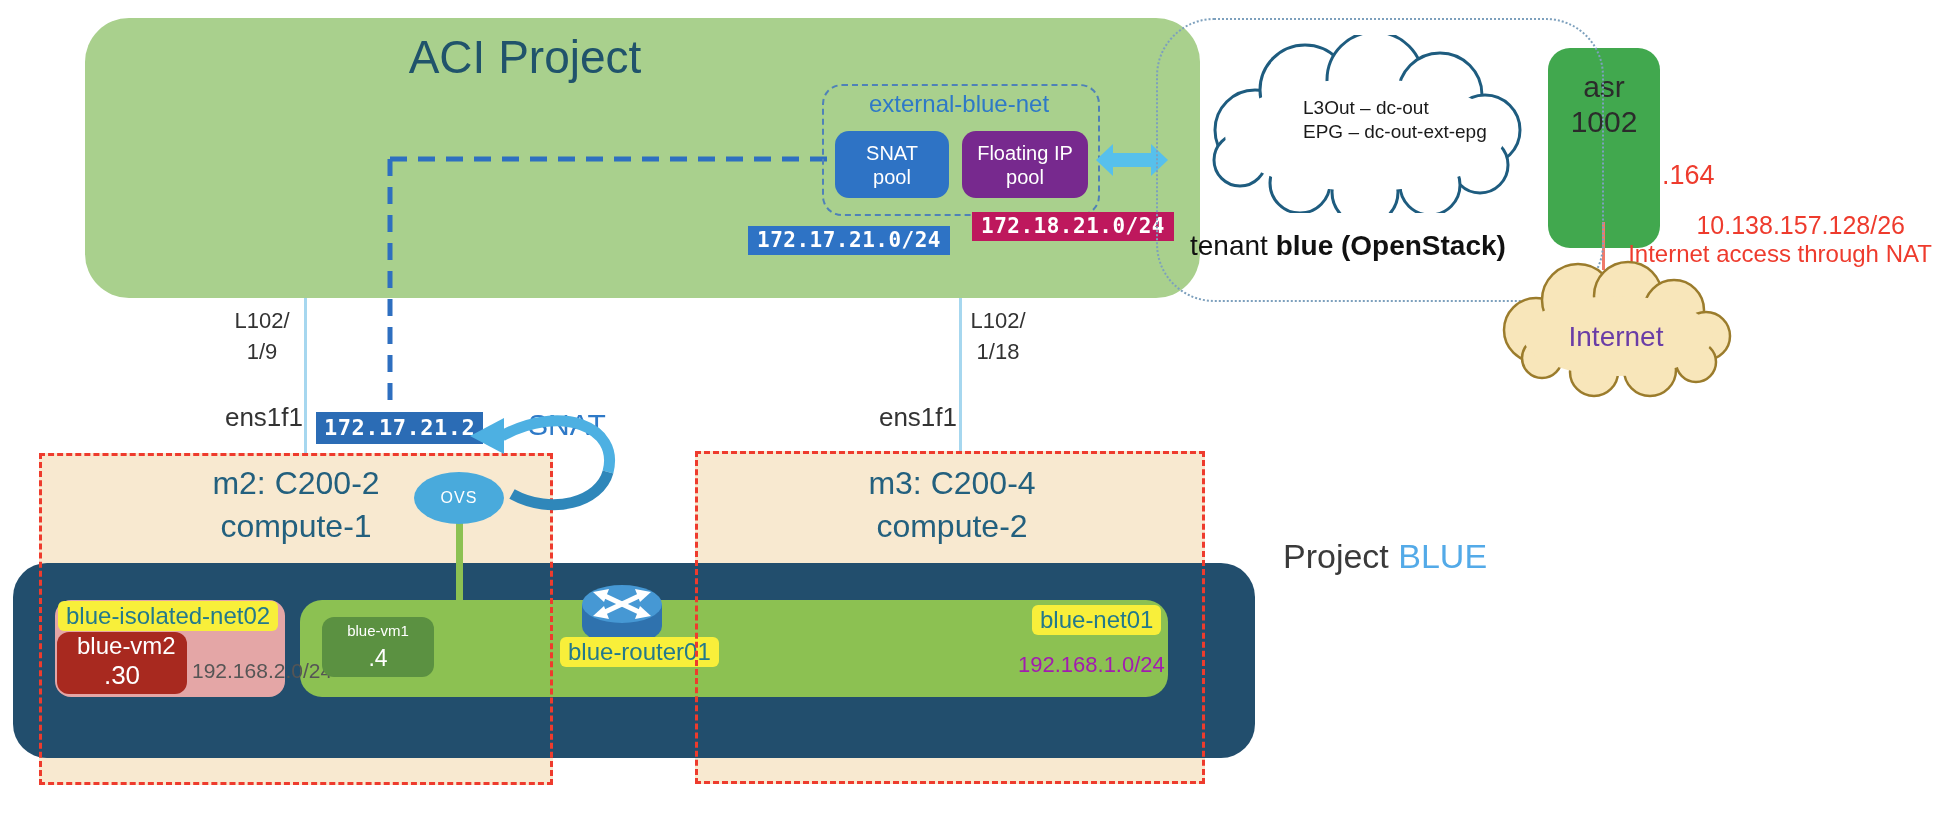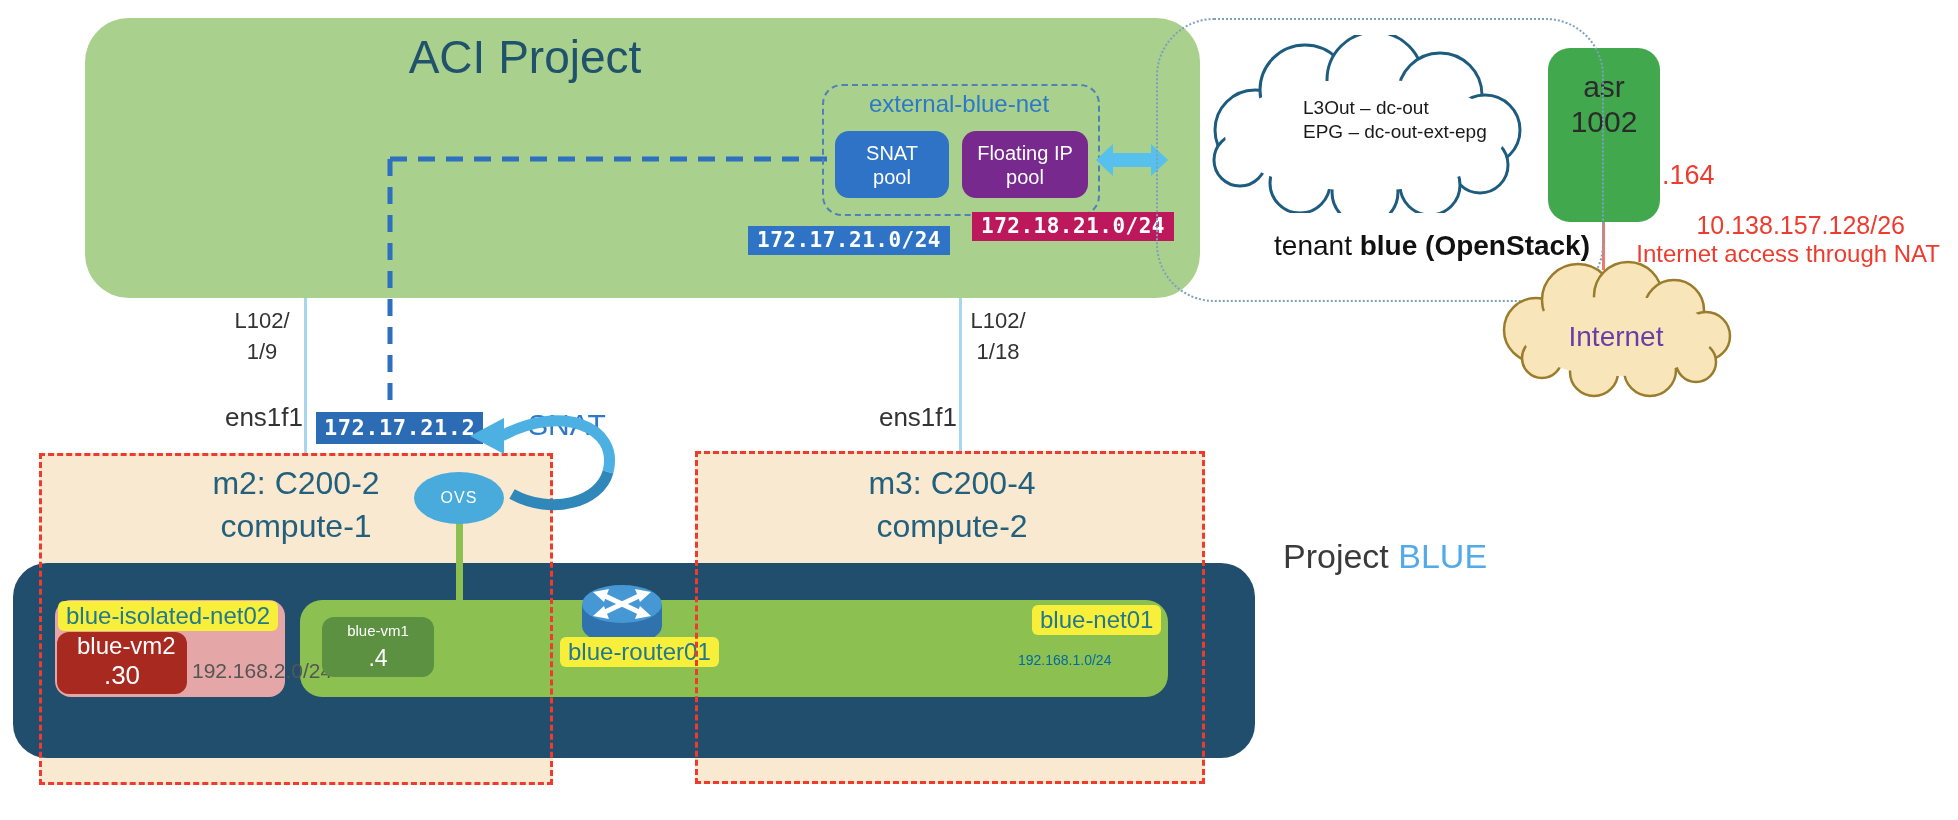--- a/index.html
+++ b/index.html
@@ -37,21 +37,21 @@
 
   <svg class="abs" style="left:1096px;top:141px;z-index:3;" width="72" height="38" viewBox="0 0 72 38">
     <polygon points="0,19 17,3 17,12 55,12 55,3 72,19 55,35 55,26 17,26 17,35" fill="#57c0ec"></polygon>
   </svg>
 
   <div class="abs badge mono" style="left:748px;top:226px;background:#2e73c5;z-index:3;">172.17.21.0/24</div>
   <div class="abs badge mono" style="left:972px;top:212px;background:#be185d;z-index:3;">172.18.21.0/24</div>
 
   <div class="abs" style="left:1156px;top:18px;width:444px;height:280px;border:2px dotted #7da0bd;border-radius:58px;z-index:3;"></div>
 
-  <div class="abs" style="left:1548px;top:48px;width:112px;height:174px;background:#41a84e;border-radius:22px;z-index:2;">
+  <div class="abs" style="left:1548px;top:48px;width:112px;height:200px;background:#41a84e;border-radius:22px;z-index:2;">
     <div class="pre" style="text-align:center;font-size:30px;color:#2b2b2b;margin-top:22px;line-height:1.15;">asr
 1002</div>
   </div>
 
   <svg class="abs" style="left:1185px;top:35px;z-index:4;" width="372" height="178" viewBox="0 0 372 178">
     <g fill="#ffffff" stroke="#1e5c7f" stroke-width="3">
       <circle cx="70" cy="95" r="40"></circle>
         <circle cx="120" cy="55" r="45"></circle>
         <circle cx="190" cy="45" r="48"></circle>
       <circle cx="255" cy="60" r="42"></circle>
@@ -60,27 +60,27 @@
       <circle cx="245" cy="150" r="30"></circle>
         <circle cx="180" cy="157" r="33"></circle>
         <circle cx="115" cy="148" r="30"></circle>
       <circle cx="55" cy="125" r="26"></circle>
     </g>
     <ellipse cx="180" cy="100" rx="140" ry="56" fill="#ffffff"></ellipse>
     <text x="118" y="79" font-size="19" fill="#1a1a1a">L3Out – dc-out</text>
     <text x="118" y="103" font-size="19" fill="#1a1a1a">EPG – dc-out-ext-epg</text>
   </svg>
 
-  <div class="abs" style="left:1190px;top:230px;width:400px;text-align:right;font-size:28px;color:#111;z-index:4;">
+  <div class="abs" style="left:1190px;top:230px;width:400px;text-align:left;font-size:28px;color:#111;z-index:4;">
     <span>tenant </span><span style="font-weight:bold;">blue (OpenStack)</span>
   </div>
 
   <div class="abs redtxt" style="left:1662px;top:160px;font-size:27px;z-index:3;">.164</div>
   <div class="abs redtxt" style="left:1655px;top:211px;width:250px;text-align:right;font-size:25px;z-index:3;">10.138.157.128/26</div>
-  <div class="abs redtxt" style="left:1620px;top:240px;width:320px;text-align:right;font-size:24px;z-index:3;">Internet access through NAT</div>
+  <div class="abs redtxt" style="left:1620px;top:240px;width:320px;text-align:center;font-size:24px;z-index:3;">Internet access through NAT</div>
 
   <div class="abs" style="left:1602px;top:222px;width:3px;height:48px;background:#f07a6a;z-index:2;"></div>
 
   <svg class="abs" style="left:1478px;top:258px;z-index:5;" width="270" height="140" viewBox="0 0 270 140">
     <g fill="#f8e6ba" stroke="#9b7c2c" stroke-width="2.5">
       <circle cx="58" cy="72" r="32"></circle>
         <circle cx="100" cy="42" r="36"></circle>
         <circle cx="150" cy="38" r="34"></circle>
       <circle cx="196" cy="52" r="30"></circle>
         <circle cx="228" cy="78" r="24"></circle>
@@ -153,18 +153,18 @@
     <g fill="#ffffff">
       <polygon points="78,18 62,15 67,28"></polygon>
       <polygon points="20,42 36,45 31,32"></polygon>
       <polygon points="20,18 36,15 31,28"></polygon>
       <polygon points="78,42 62,45 67,32"></polygon>
     </g>
   </svg>
   <div class="abs chip" style="left:560px;top:637px;z-index:6;">blue-router01</div>
 
   <div class="abs chip" style="left:1032px;top:605px;z-index:5;">blue-net01</div>
-  <div class="abs" style="left:1018px;top:652px;font-size:14px;color:#0369a1;z-index:5;">192.168.1.0/24</div>
+  <div class="abs" style="left:1018px;top:652px;font-size:22px;color:#a21caf;z-index:5;">192.168.1.0/24</div>
 
   <div class="abs" style="left:39px;top:453px;width:514px;height:332px;border:3px dashed #ee3b2d;box-sizing:border-box;z-index:6;"></div>
   <div class="abs" style="left:695px;top:451px;width:510px;height:333px;border:3px dashed #ee3b2d;box-sizing:border-box;z-index:6;"></div>
 
 </div>
 
 </body></html>

